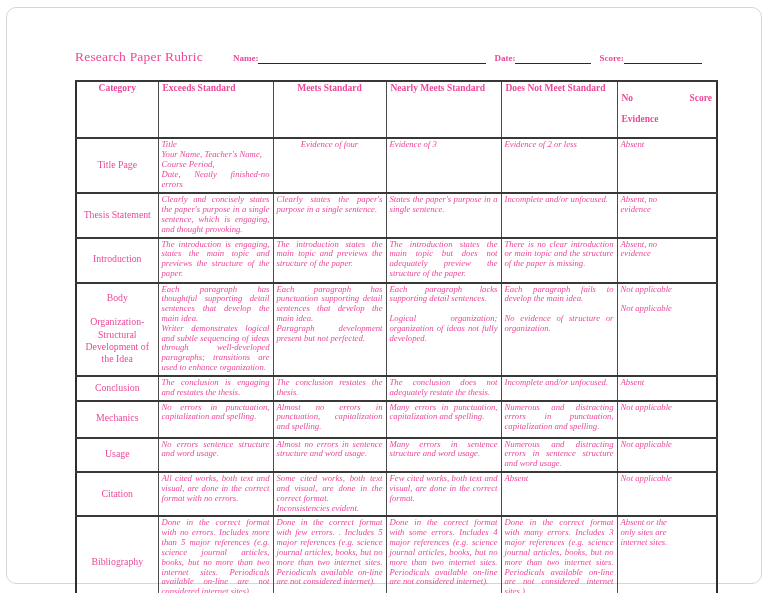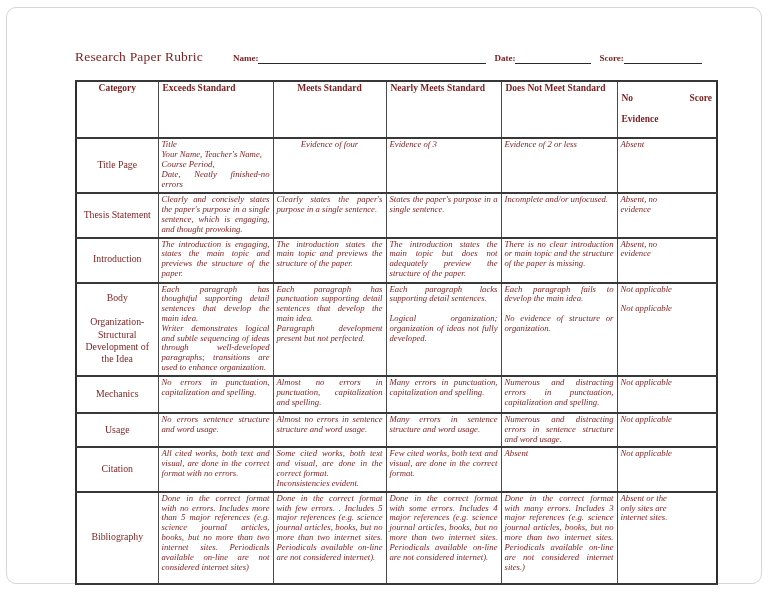--- a/index.html
+++ b/index.html
@@ -2,21 +2,21 @@
 <html><head>
 <meta charset="utf-8">
 <style>
   * { box-sizing: border-box; }
   html, body { margin: 0; padding: 0; background: #ffffff; }
   .page {
     position: relative;
     width: 768px; height: 593px;
     background: #ffffff;
     font-family: "Liberation Serif", "DejaVu Serif", serif;
-    color: #7f1d1d;
+    color: #ec4899;
     overflow: hidden;
   }
   .scan-frame {
     position: absolute; inset: 7px 6px 9px 6px;
     border: 1px solid #d6d6d6;
     border-radius: 10px;
     pointer-events: none;
   }
   
   .doc-header {
@@ -177,20 +177,28 @@
         <td class="desc">Each paragraph lacks supporting detail sentences.
 
 Logical organization; organization of ideas not fully developed.</td>
         <td class="desc">Each paragraph fails to develop the main idea.
 
 No evidence of structure or organization.</td>
         <td class="desc ne">Not applicable
 
 Not applicable</td>
       </tr>
+      <tr class="row-4">
+        <td class="cat">Conclusion</td>
+        <td class="desc">The conclusion is engaging and restates the thesis.</td>
+        <td class="desc">The conclusion restates the thesis.</td>
+        <td class="desc">The conclusion does not adequately restate the thesis.</td>
+        <td class="desc">Incomplete and/or unfocused.</td>
+        <td class="desc ne">Absent</td>
+      </tr>
       <tr class="row-5">
         <td class="cat">Mechanics</td>
         <td class="desc">No errors in punctuation, capitalization and spelling.</td>
         <td class="desc">Almost no errors in punctuation, capitalization and spelling.</td>
         <td class="desc">Many errors in punctuation, capitalization and spelling.</td>
         <td class="desc">Numerous and distracting errors in punctuation, capitalization and spelling.</td>
         <td class="desc ne">Not applicable</td>
       </tr>
       <tr class="row-6">
         <td class="cat">Usage</td>

